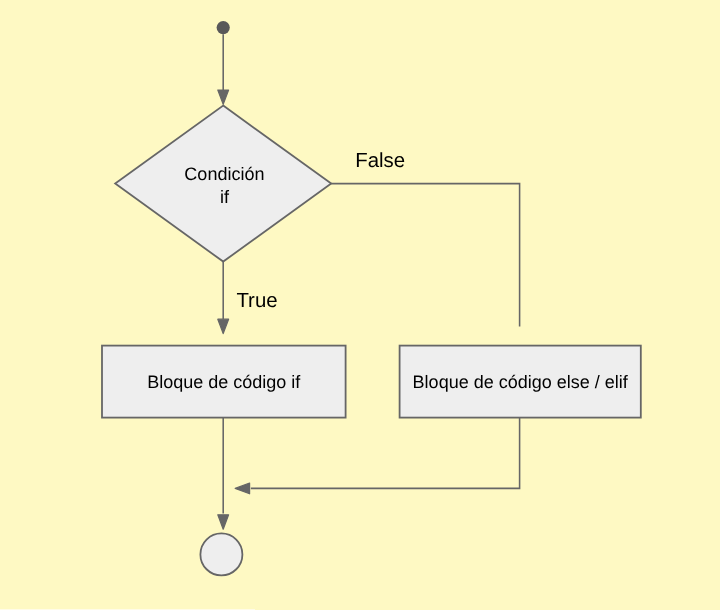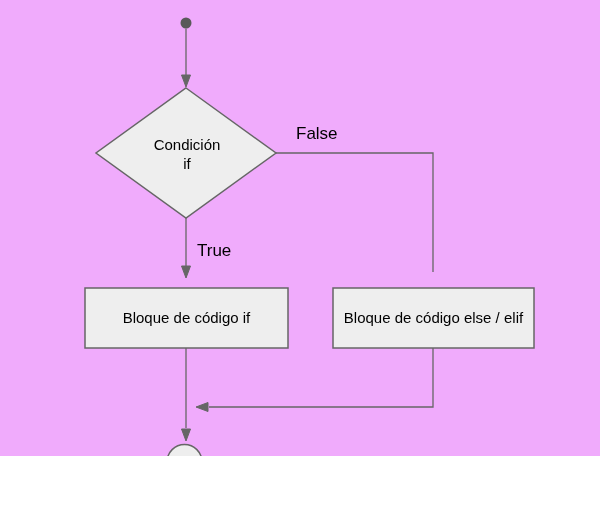--- a/index.html
+++ b/index.html
@@ -3,22 +3,22 @@
 <meta charset="utf-8">
 <style>
   html, body {
     margin: 0;
     padding: 0;
     background: #ffffff;
   }
   .canvas {
     position: relative;
     width: 600px;
-    height: 456px;
-    background: #f0abfc;
+    height: 508px;
+    background: #fef9c3;
     overflow: hidden;
   }
   svg { display: block; }
   .node {
     fill: #eeeeee;
     stroke: #666666;
     stroke-width: 1.5;
   }
   .edge {
     fill: none;

